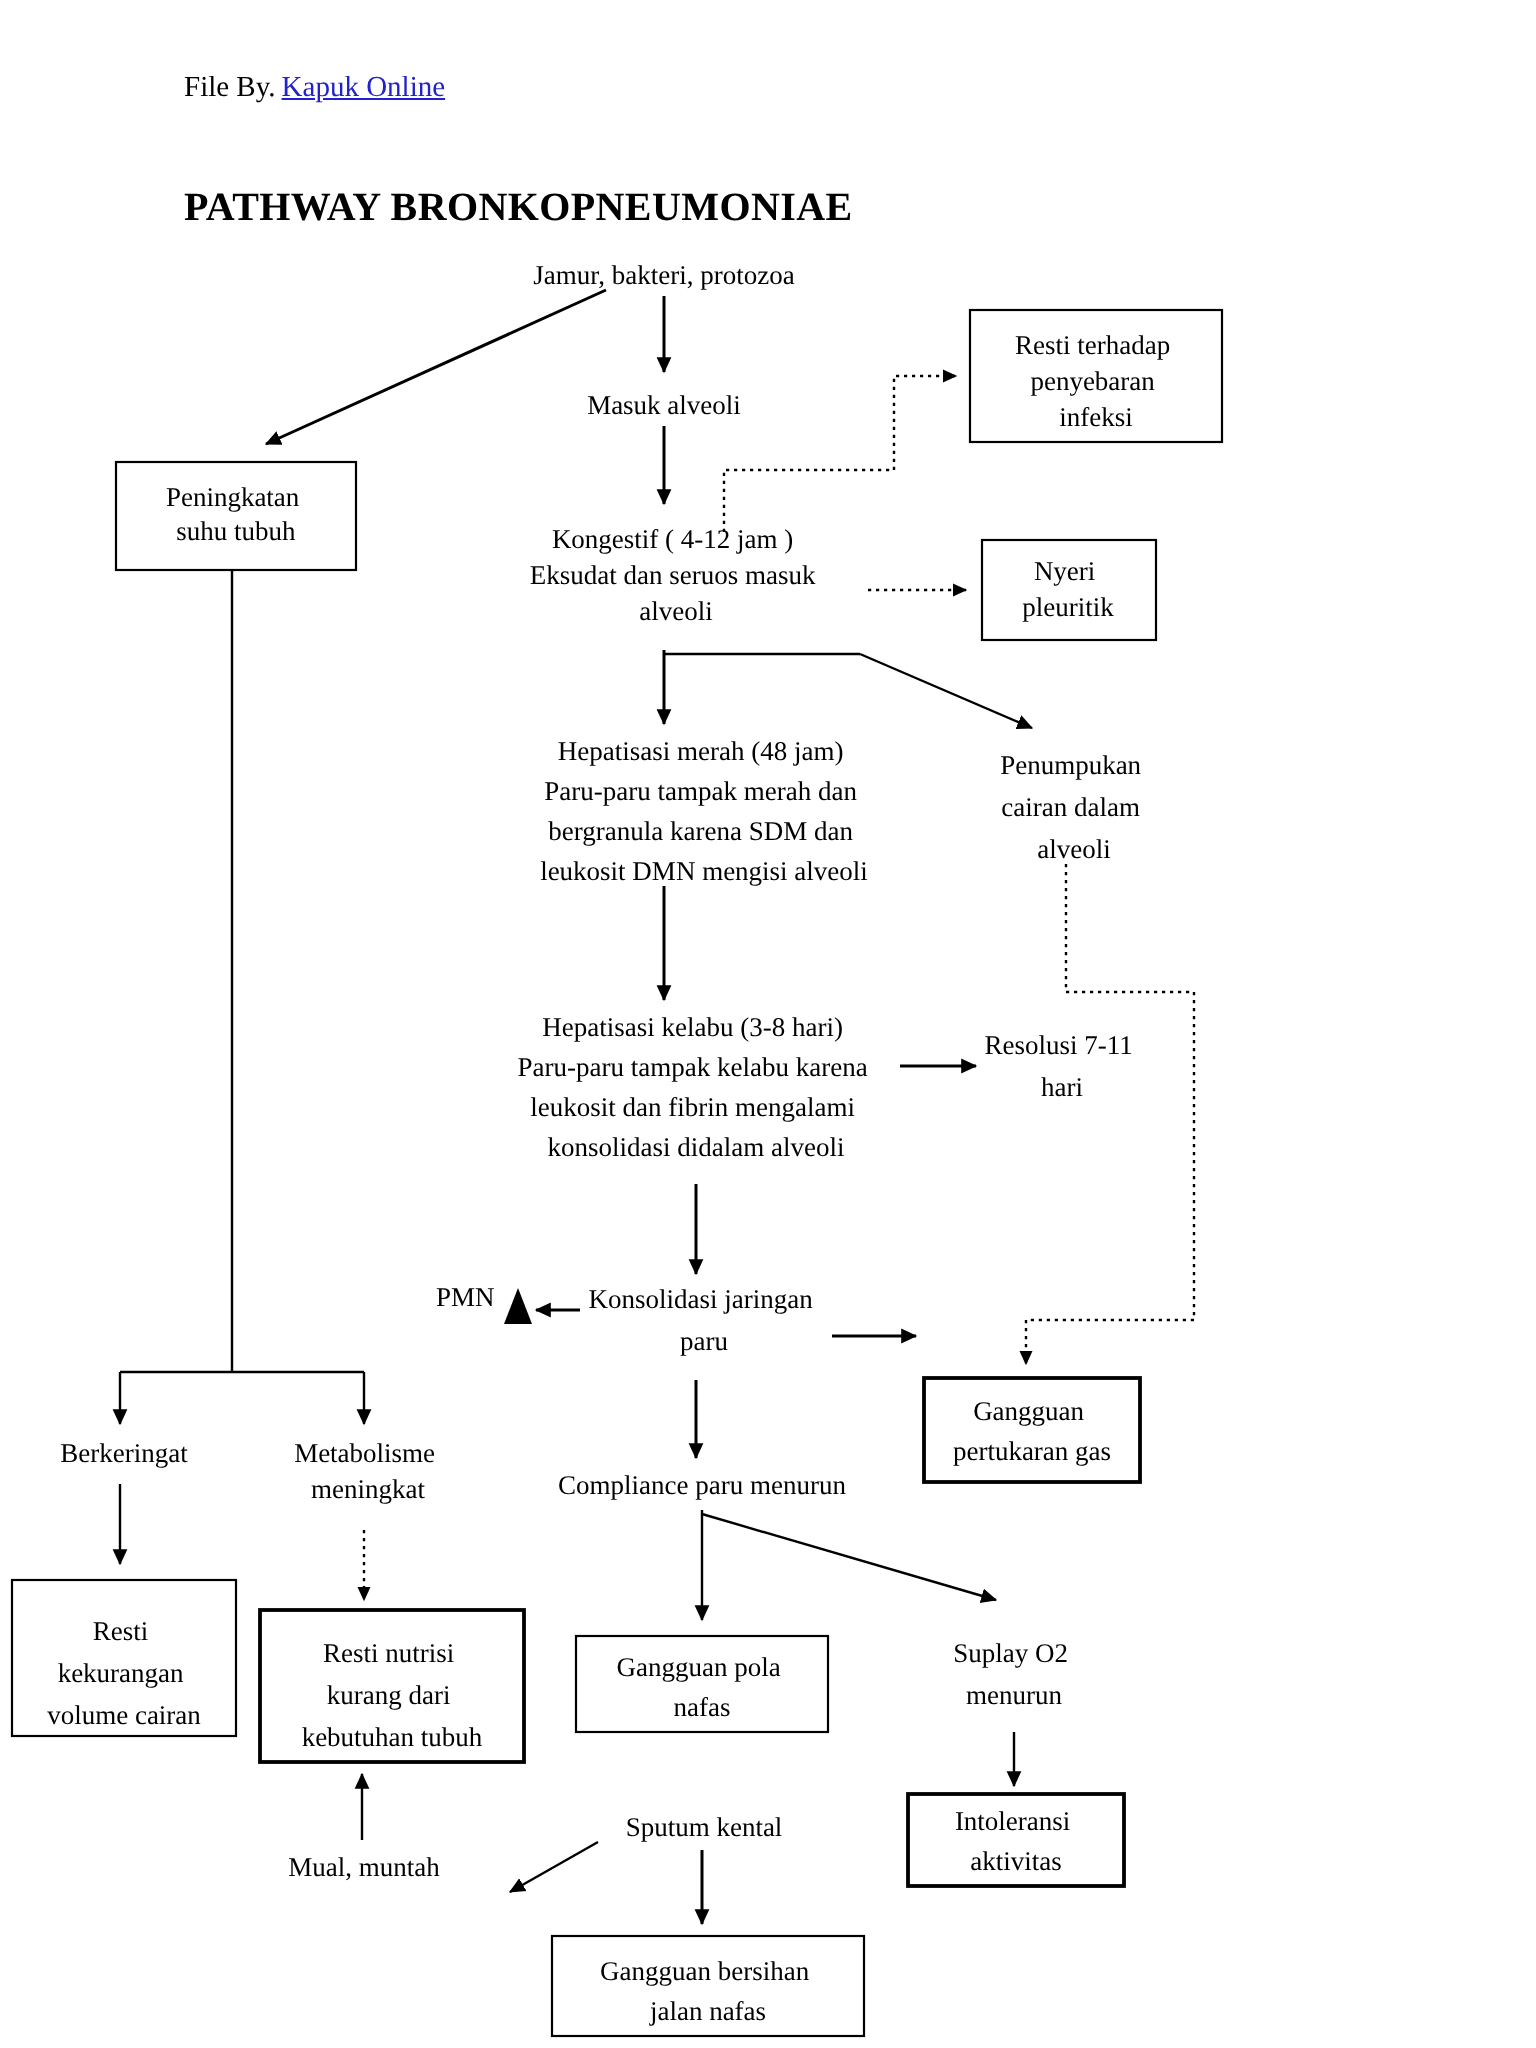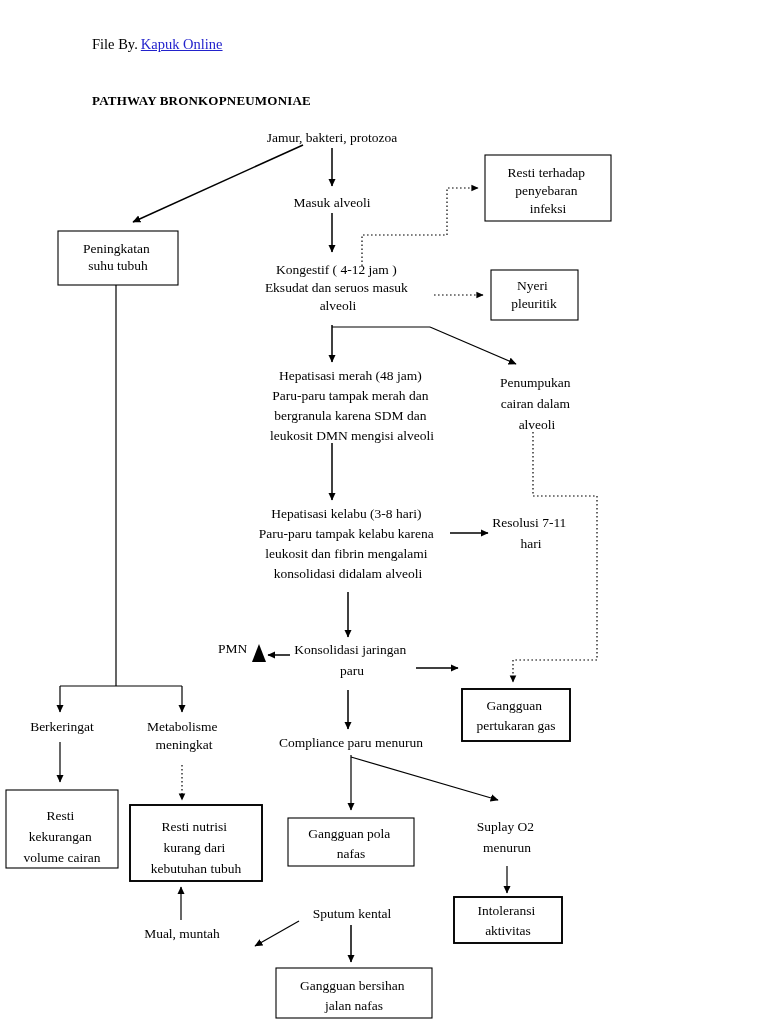--- a/index.html
+++ b/index.html
@@ -32,21 +32,21 @@
     font-size: 14.5px;
   }
   #file-by-link {
     color: #2222cc;
     text-decoration: underline;
     margin-left: 3px;
   }
   #doc-title {
     left: 92px;
     top: 93px;
-    font-size: 13px;
+    font-size: 20px;
     font-weight: bold;
     letter-spacing: 0.2px;
   }
   svg#flow {
     position: absolute;
     left: 0;
     top: 0;
     width: 768px;
     height: 1024px;
   }

